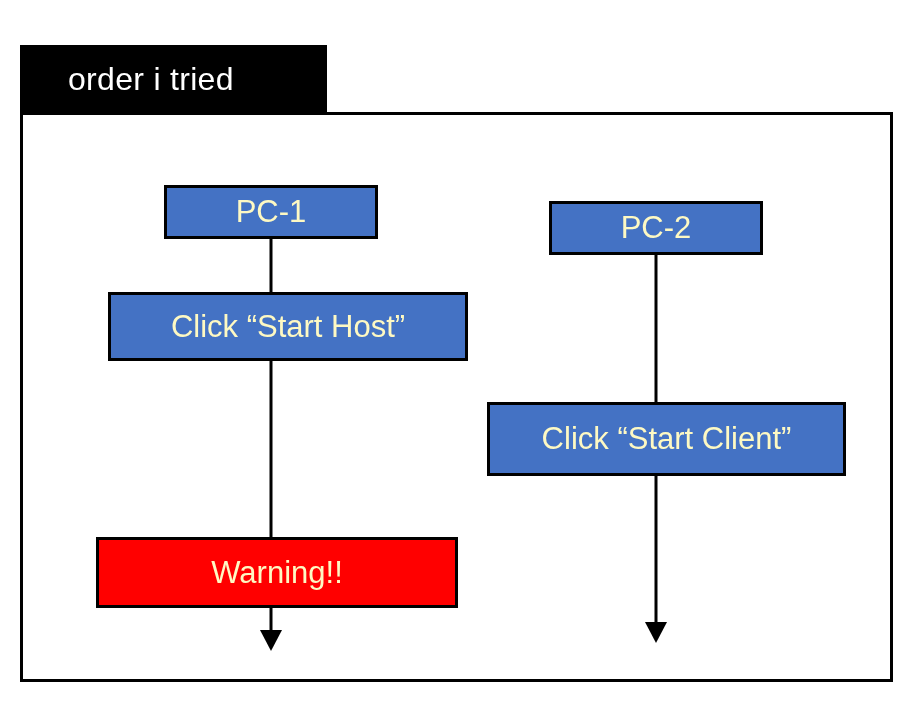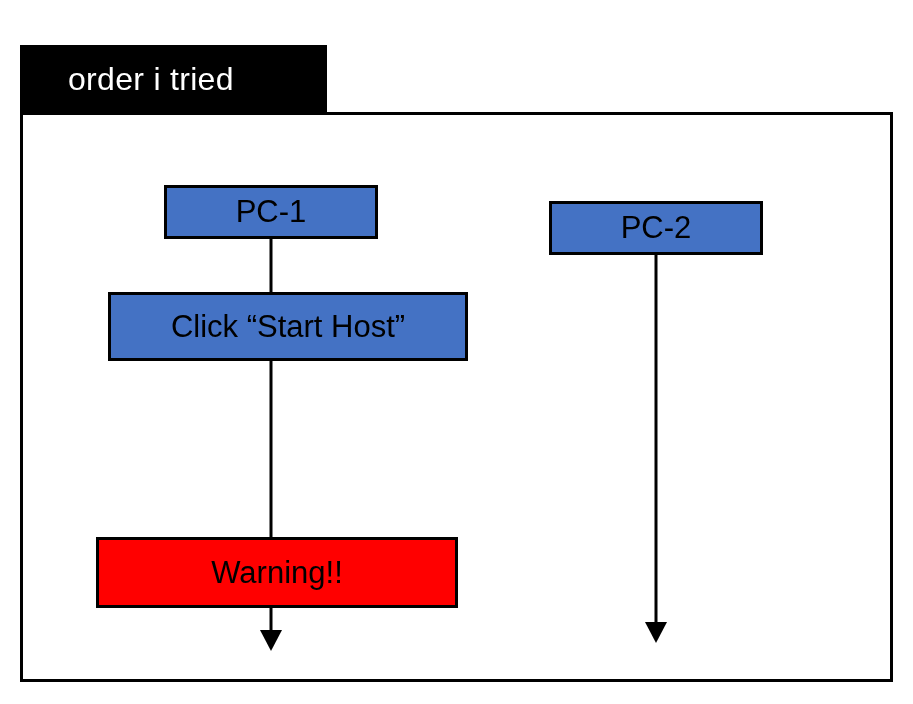--- a/index.html
+++ b/index.html
@@ -51,21 +51,21 @@
   }
 
   
   .node {
     position: absolute;
     box-sizing: border-box;
     border: 3px solid #000000;
     display: flex;
     align-items: center;
     justify-content: center;
-    color: #000000;
+    color: #fef9c3;
     font-size: 31px;
     font-weight: 400;
     white-space: nowrap;
     z-index: 3;
     text-align: center;
   }
   .node.blue { background: #4472C4; }
   .node.red  { background: #FF0000; }
 
   #node-pc1         { left:164px; top:185px; width:214px; height:54px; }
@@ -111,18 +111,21 @@
   </div>
 
   <div id="node-pc2" class="node blue">
     <span>PC-2</span>
   </div>
 
   <div id="node-start-host" class="node blue">
     <span>Click “Start Host”</span>
   </div>
 
+  <div id="node-start-client" class="node blue">
+    <span>Click “Start Client”</span>
+  </div>
 
   <div id="node-warning" class="node red">
     <span>Warning!!</span>
   </div>
 
 </div>
 
 </body></html>

